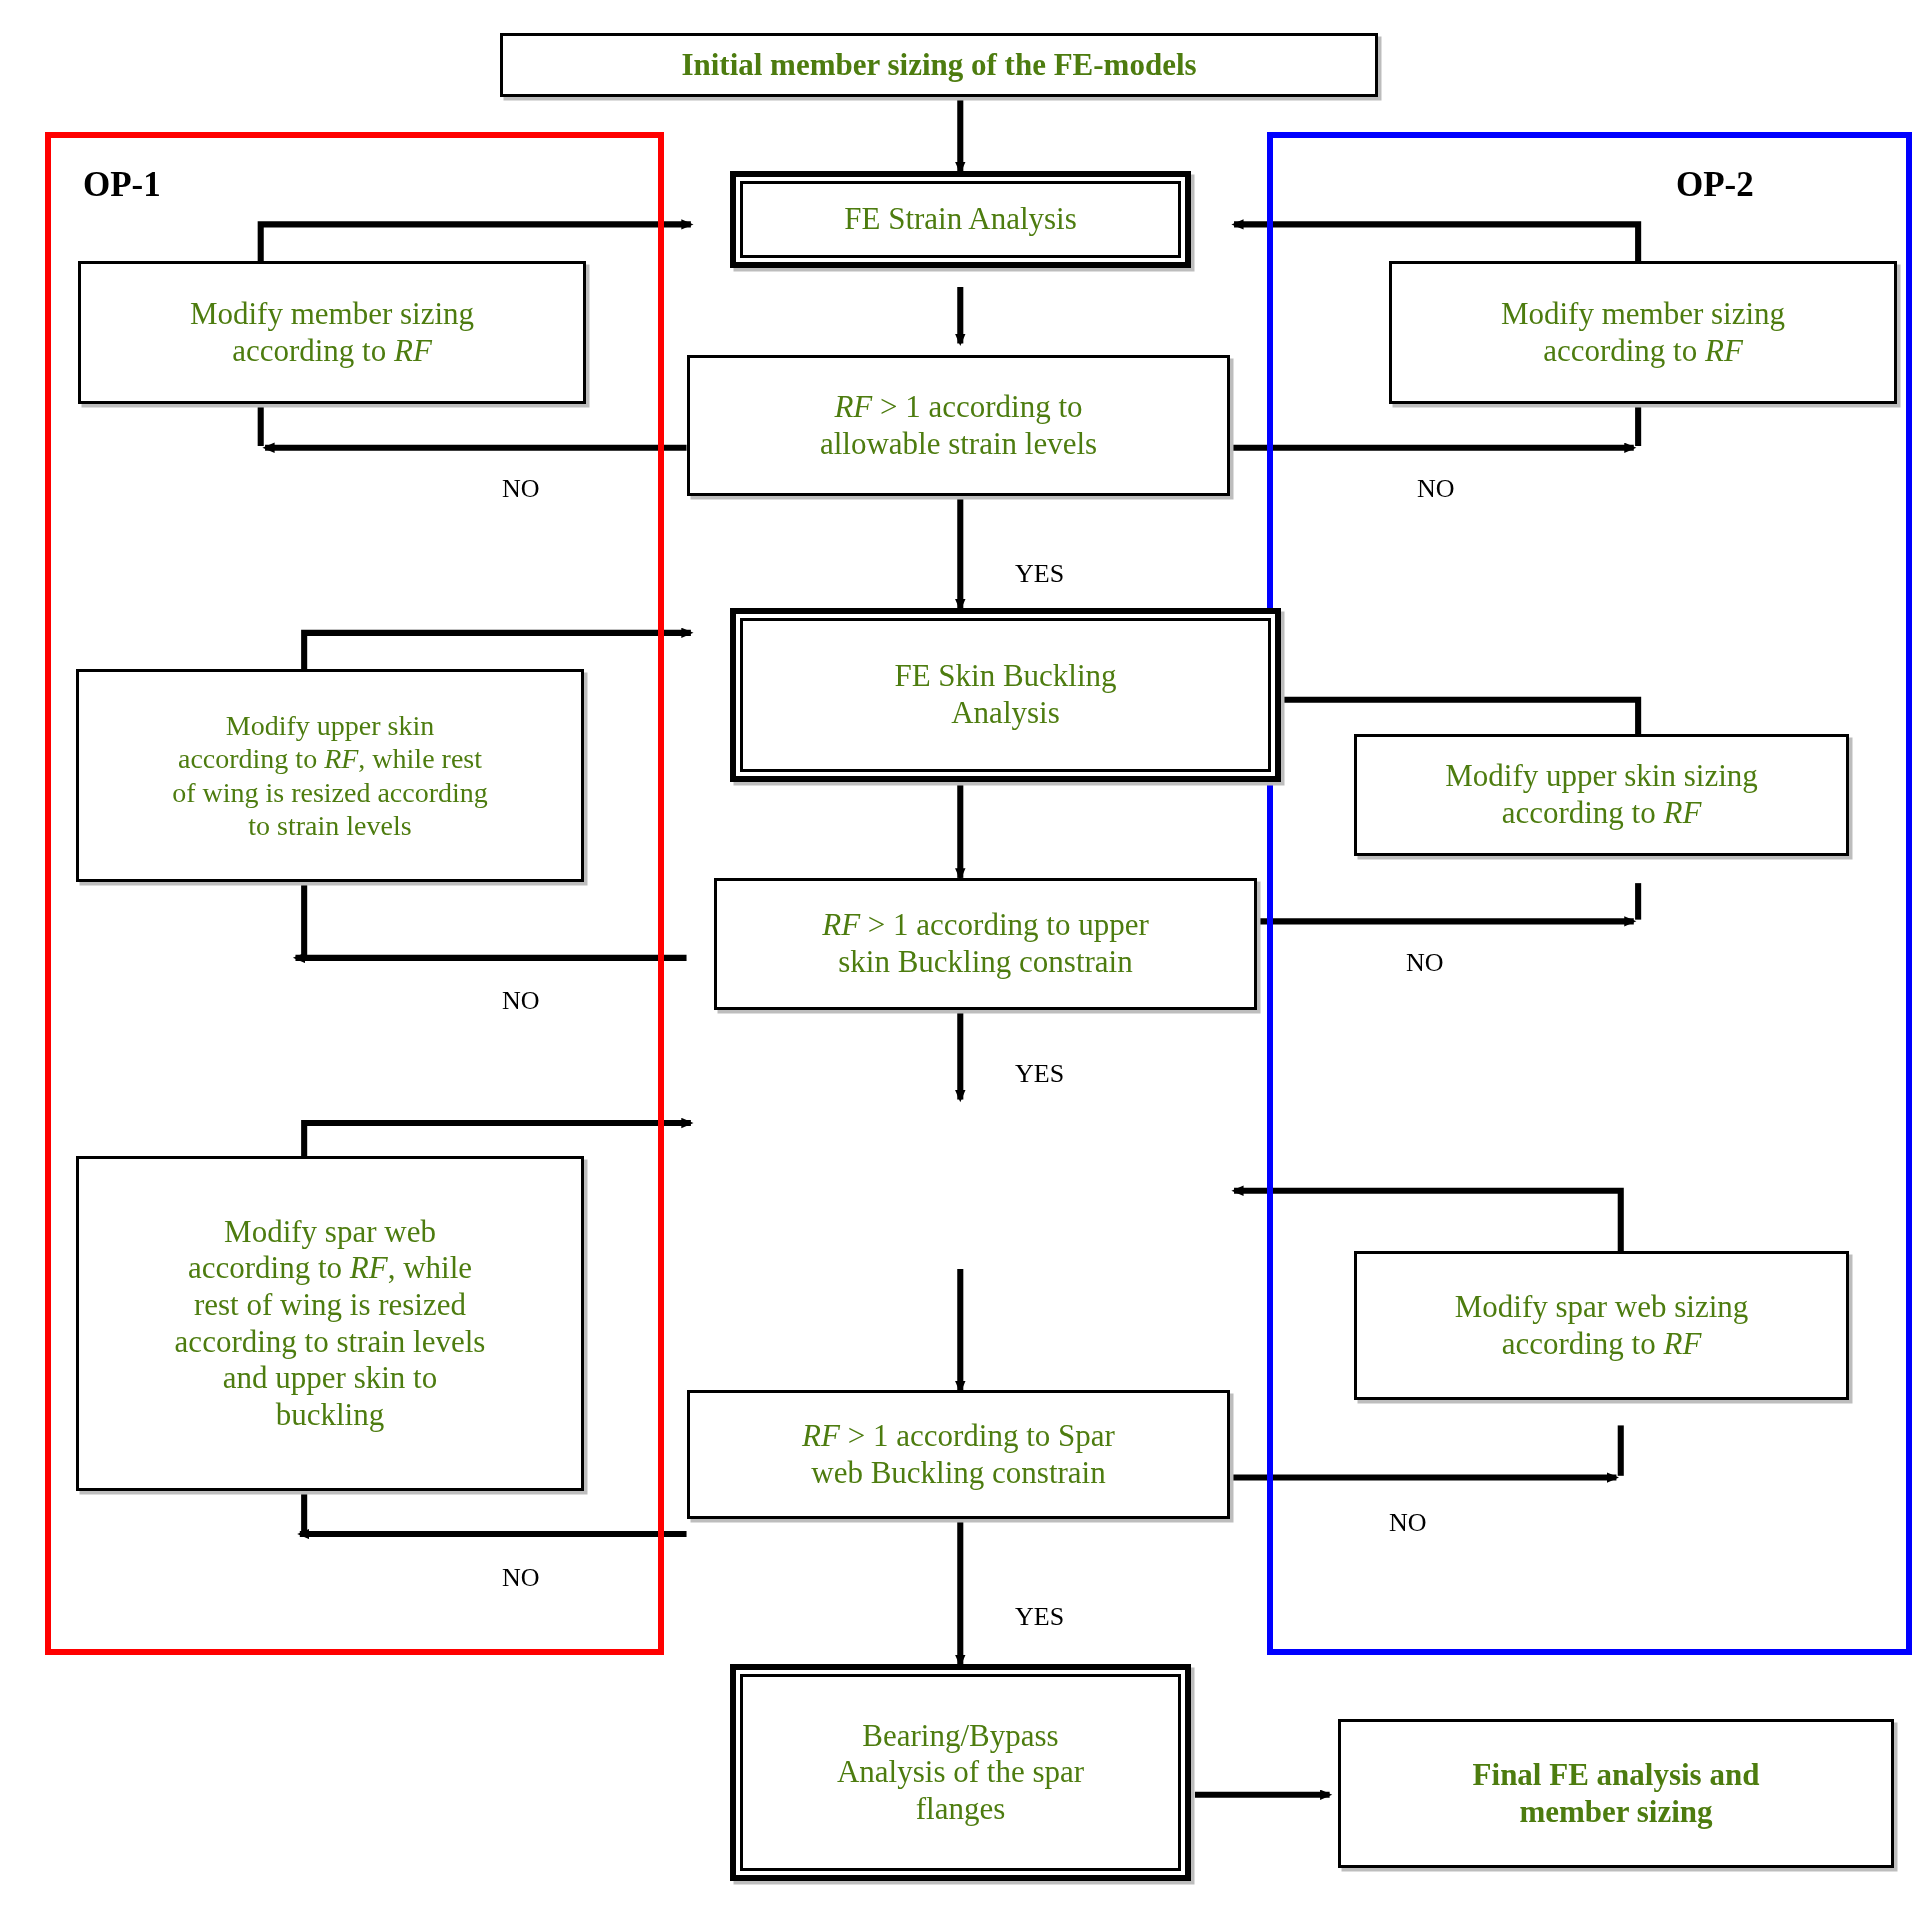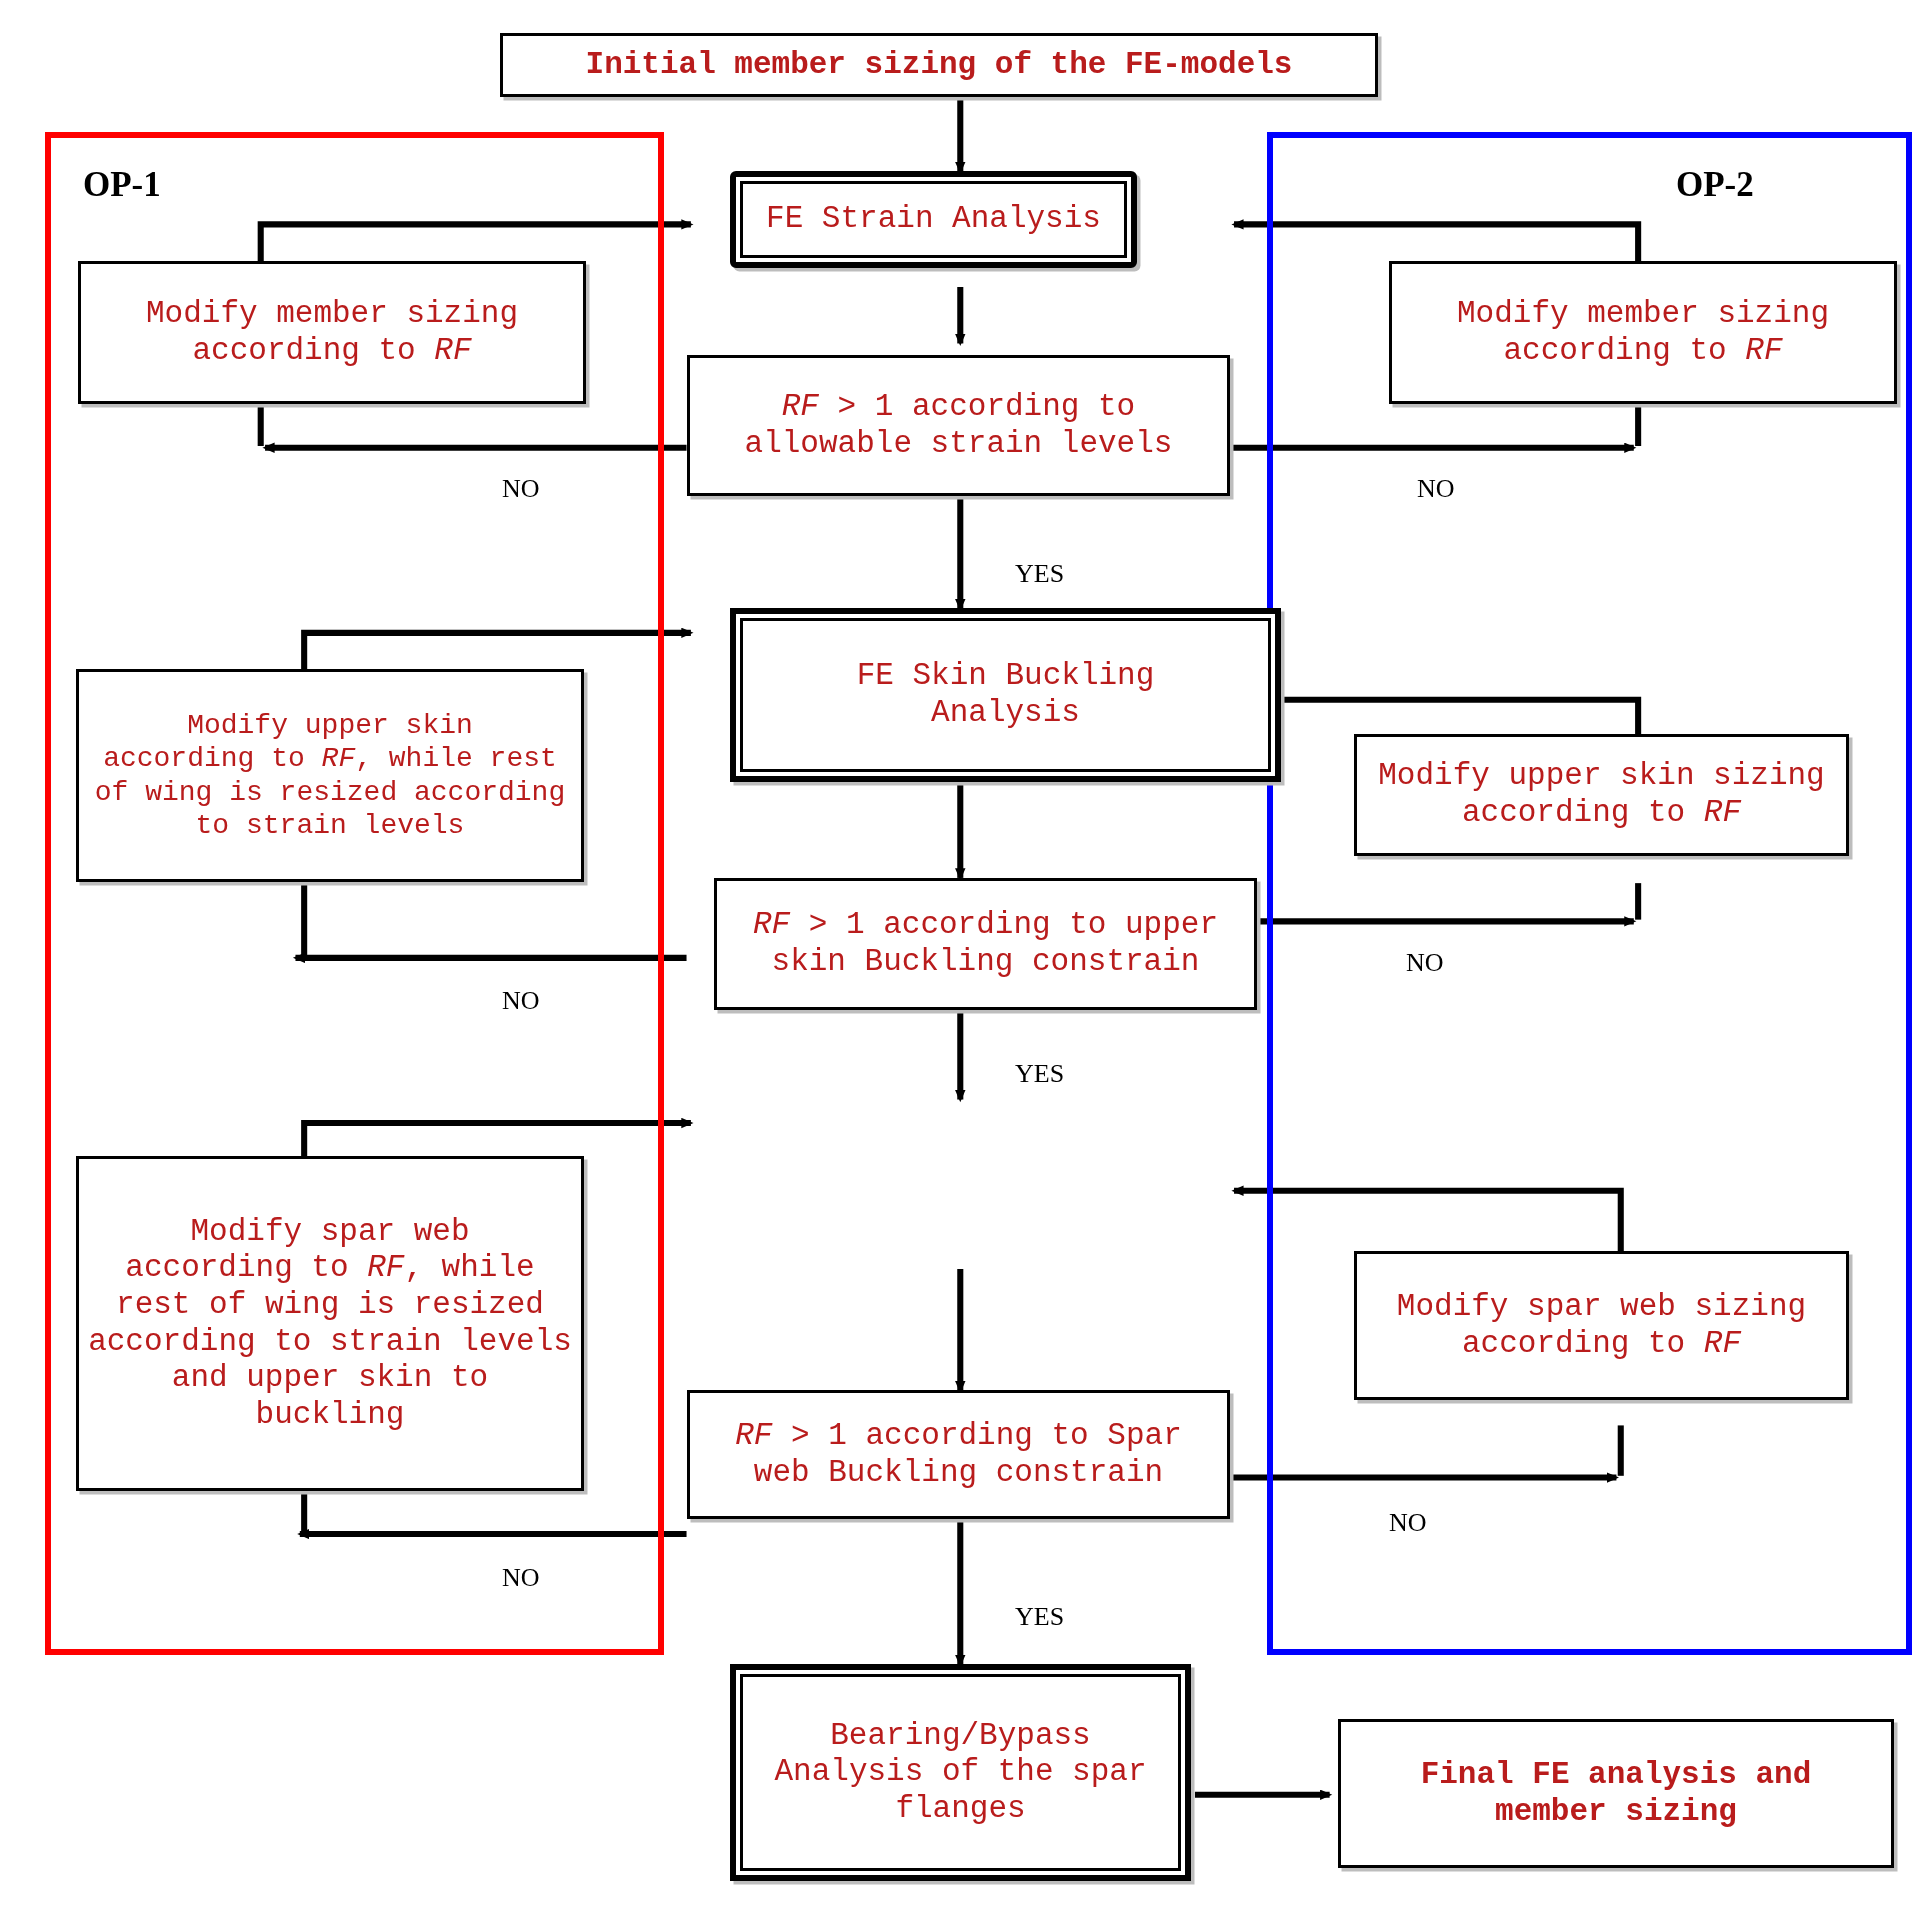--- a/index.html
+++ b/index.html
@@ -3,21 +3,21 @@
 <meta charset="utf-8">
 <style>
   html,body{margin:0;padding:0;background:#fff;}
   body{width:1931px;height:1914px;font-family:"Liberation Serif",serif;}
   #stage{position:relative;width:1931px;height:1914px;overflow:hidden;background:#fff;}
   svg{position:absolute;left:0;top:0;}
   .box{position:absolute;box-sizing:border-box;background:#fff;display:flex;align-items:center;justify-content:center;text-align:center;}
   .plain{border:3.5px solid #000;box-shadow:3.5px 3.5px 0 0 #bdbdbd;}
   .dbl{border:6px solid #000;box-shadow:3.5px 3.5px 0 0 #bdbdbd;}
   .dbl .inner{position:absolute;left:4.3px;top:4.3px;right:4.3px;bottom:4.3px;border:3.5px solid #000;display:flex;align-items:center;justify-content:center;}
-  .txt{line-height:1.18;padding:0 8.7px;color:#b91c1c;font-family:Liberation Mono, monospace;}
+  .txt{line-height:1.18;padding:0 8.7px;color:#4d7c0f;}
   .f34{font-size:31px;}
   .f30{font-size:28px;}
   .bold{font-weight:bold;}
   .grp-label{position:absolute;font-weight:bold;font-size:35px;color:#000;}
   .grp{position:absolute;box-sizing:border-box;background:transparent;}
   .edgelab{position:absolute;font-size:26px;color:#000;margin-top:20px;}
   i.rf{font-style:italic;}
 </style>
 </head>
 <body>
@@ -83,21 +83,21 @@
   <div class="grp" style="left:45px;top:132px;width:619px;height:1523px;border:6px solid #FF0000;"></div>
   <div class="grp-label" style="left:83px;top:165px;">OP-1</div>
 
   <div class="grp" style="left:1267px;top:132px;width:645px;height:1523px;border:6px solid #0000FF;"></div>
   <div class="grp-label" style="left:1676px;top:165px;">OP-2</div>
 
   <div class="box plain" style="left:500px;top:33px;width:878px;height:64px;">
     <div class="txt f34 bold">Initial member sizing of the FE-models</div>
   </div>
 
-  <div class="box dbl" style="left:730px;top:171px;width:407px;height:97px;border-radius:6px;">
+  <div class="box dbl" style="left:730px;top:171px;width:461px;height:97px;">
     <div class="inner">
       <div class="txt f34">FE Strain Analysis</div>
     </div>
   </div>
 
   <div class="box plain" style="left:78px;top:261px;width:508px;height:143px;">
     <div class="txt f34">
       <span>Modify member sizing</span><br>
       <span>according to </span><i class="rf">RF</i>
     </div>

